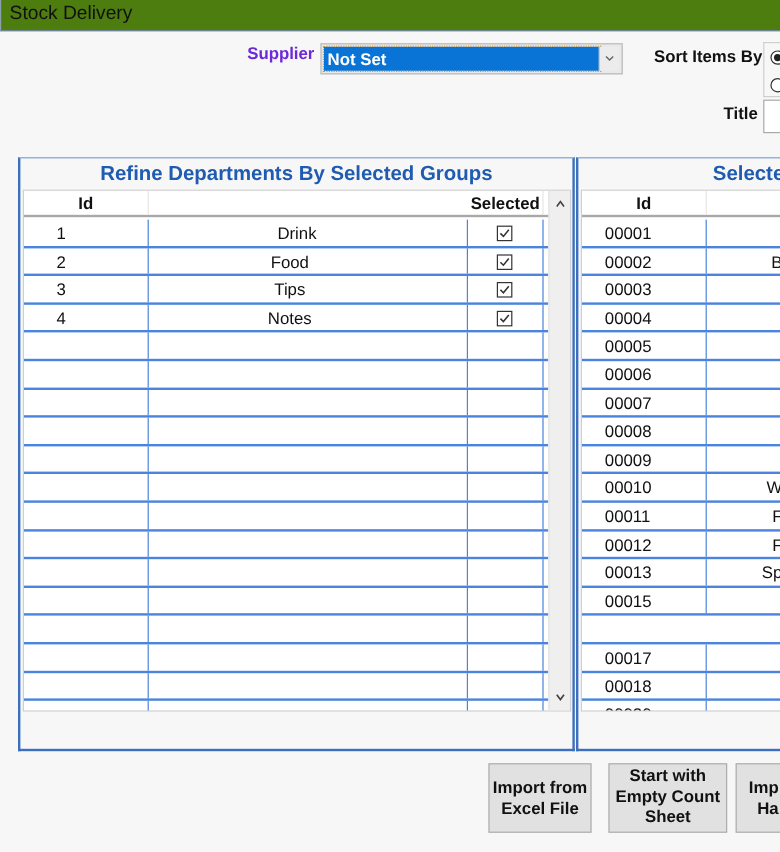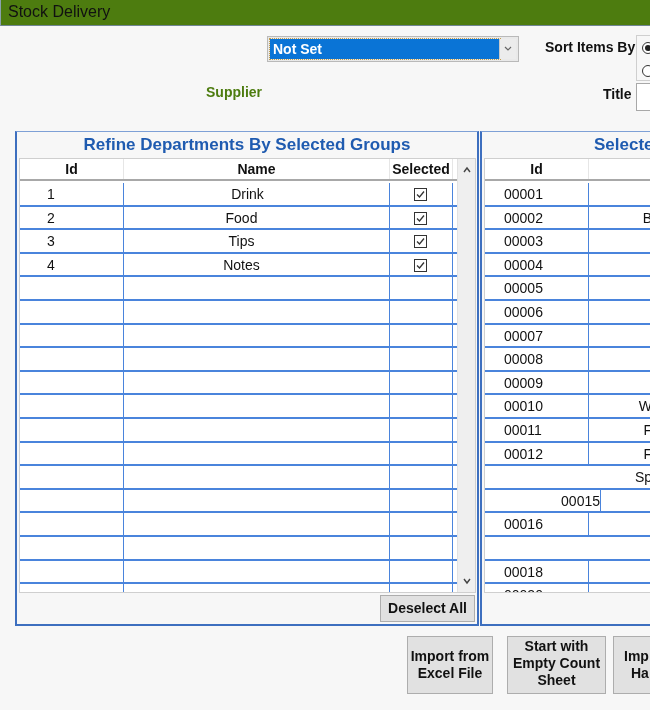--- a/index.html
+++ b/index.html
@@ -2,21 +2,21 @@
 <html><head>
 <meta charset="utf-8">
 <style>
   * { box-sizing: border-box; margin: 0; padding: 0; }
   html, body { width: 650px; height: 710px; overflow: hidden; background: #f7f7f7; }
   body { position: relative; font-family: "Liberation Sans", sans-serif; font-size: 14px; color: #111; }
 
   .titlebar { position: absolute; left: 0; top: 0; width: 650px; height: 26px; background: #4d7c0f; border-bottom: 1px solid #6f8592; border-left: 1px solid #8aa0ad; }
   .titlebar span { position: absolute; left: 7px; top: 3px; font-size: 16px; color: #111; }
 
-  .supplier-label { position: absolute; left: 206px; top: 36px; color: #4d7c0f; font-weight: bold; font-size: 14px; margin-top: 48px; }
+  .supplier-label { position: absolute; left: 206px; top: 36px; color: #6d28d9; font-weight: bold; font-size: 14px; }
   .supplier-select { position: absolute; left: 267px; top: 36px; width: 252px; height: 26px; border: 1px solid #b9b9b9; background: #e9e9e9; }
   .supplier-select .value { position: absolute; left: 2px; top: 2px; width: 230px; height: 20px; background: #0a74d6; color: #fff; font-weight: bold; font-size: 14px; padding: 2px 3px; outline: 1px dotted #c29d4c; }
   .supplier-select .arrow { position: absolute; right: 2px; top: 2px; width: 17px; height: 20px; background: #ececec; border-left: 1px solid #c9c9c9; }
   .supplier-select .arrow svg { position: absolute; left: 4px; top: 7px; }
 
   .sort-label { position: absolute; left: 545px; top: 39px; font-weight: bold; font-size: 14px; }
   .sort-group { position: absolute; left: 636px; top: 35px; width: 20px; height: 46px; border: 1px solid #cfcfcf; border-right: none; }
   .radio { position: absolute; width: 12px; height: 12px; border-radius: 50%; border: 1px solid #333; background: #fff; }
   .radio.checked::after { content: ""; position: absolute; left: 2px; top: 2px; width: 6px; height: 6px; border-radius: 50%; background: #222; }
   .radio-1 { left: 642px; top: 42px; }
@@ -79,21 +79,20 @@
 <div class="radio radio-1 checked"></div>
 <div class="radio radio-2"></div>
 <div class="title-label">Title</div>
 <div class="title-input"></div>
 
 <div class="panel panel-left">
   <div class="panel-title">Refine Departments By Selected Groups</div>
   <div class="grid" id="left-grid">
     <div class="grid-header">
       <div class="hcell" style="left:0;width:104px;">Id</div>
-      <div class="hcell" style="left:104px;width:266px;">Name</div>
       <div class="hcell" style="left:370px;width:63px;">Selected</div>
     </div>
     <div id="left-rows">
         <div class="row" style="top: 24px; width: 437px;">
           <div class="cell" style="left: 0px; width: 104px; padding-left: 27px;">1</div>
           <div class="cell" style="left: 104px; width: 266px; text-align: center; padding-right: 18px;">Drink</div>
           <div class="cell" style="left: 370px; width: 63px;">
             <div class="chk">
               <svg width="9" height="9" viewBox="0 0 9 9">
                 <path d="M1 4.5 L3.5 7 L8 1.5" stroke="#333" stroke-width="1.3" fill="none"></path>
@@ -207,21 +206,20 @@
       </div>
     <div class="scrollbar">
       <svg class="up" viewBox="0 0 10 10">
           <path d="M2 7 L5 3 L8 7" stroke="#444" stroke-width="1.4" fill="none"></path>
         </svg>
       <svg class="down" viewBox="0 0 10 10">
           <path d="M2 3 L5 7 L8 3" stroke="#444" stroke-width="1.4" fill="none"></path>
         </svg>
     </div>
   </div>
-  <div class="btn btn-deselect-all">Deselect All</div>
 </div>
 
 <div class="panel panel-right">
   <div class="panel-title">Selecte</div>
   <div class="grid">
     <div class="grid-header">
       <div class="hcell" style="left:0;width:104px;">Id</div>
       <div class="hcell" style="left:104px;width:100px;"></div>
     </div>
     <div id="right-rows">
@@ -267,31 +265,32 @@
         </div>
         <div class="row" style="top: 260px;">
           <div class="cell" style="left: 0px; width: 104px; padding-left: 19px;">00011</div>
           <div class="cell" style="left: 104px; width: 96px; text-align: right; border-right: none; padding-right: 33px;">F</div>
         </div>
         <div class="row" style="top: 283.6px;">
           <div class="cell" style="left: 0px; width: 104px; padding-left: 19px;">00012</div>
           <div class="cell" style="left: 104px; width: 96px; text-align: right; border-right: none; padding-right: 33px;">F</div>
         </div>
         <div class="row" style="top: 307.2px;">
+          <div class="cell" style="left: 0px; width: 104px; padding-left: 19px;">00013</div>
           <div class="cell" style="left: 104px; width: 96px; text-align: right; border-right: none; padding-right: 33px;">Sp</div>
         </div>
         <div class="row" style="top: 330.8px;">
-          <div class="cell" style="left: 12px; width: 104px; padding-left: 19px; text-align: right;">00015</div>
+          <div class="cell" style="left: 0px; width: 104px; padding-left: 19px;">00015</div>
           <div class="cell" style="left: 104px; width: 96px; text-align: right; border-right: none; padding-right: 33px;"></div>
         </div>
         <div class="row" style="top: 354.4px;">
-          <div class="cell" style="left: 0px; width: 104px; padding-left: 19px;">00016</div>
           <div class="cell" style="left: 104px; width: 96px; text-align: right; border-right: none; padding-right: 33px;"></div>
         </div>
         <div class="row" style="top: 378px;">
+          <div class="cell" style="left: 0px; width: 104px; padding-left: 19px;">00017</div>
           <div class="cell" style="left: 104px; width: 96px; text-align: right; border-right: none; padding-right: 33px;"></div>
         </div>
         <div class="row" style="top: 401.6px;">
           <div class="cell" style="left: 0px; width: 104px; padding-left: 19px;">00018</div>
           <div class="cell" style="left: 104px; width: 96px; text-align: right; border-right: none; padding-right: 33px;"></div>
         </div>
         <div class="row" style="top: 425.2px;">
           <div class="cell" style="left: 0px; width: 104px; padding-left: 19px;">00020</div>
           <div class="cell" style="left: 104px; width: 96px; text-align: right; border-right: none; padding-right: 33px;"></div>
         </div>

